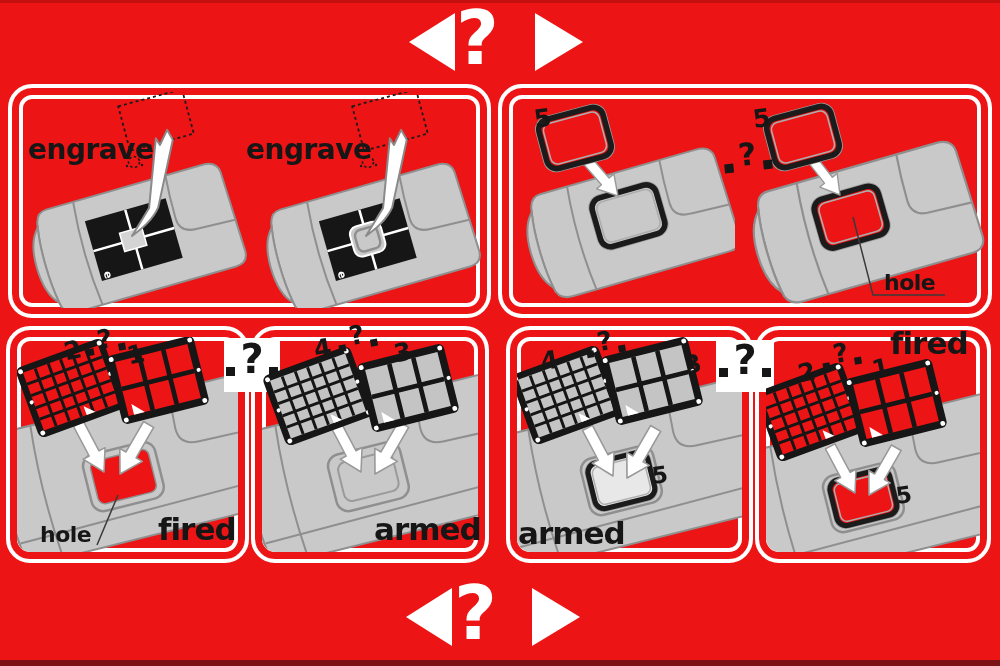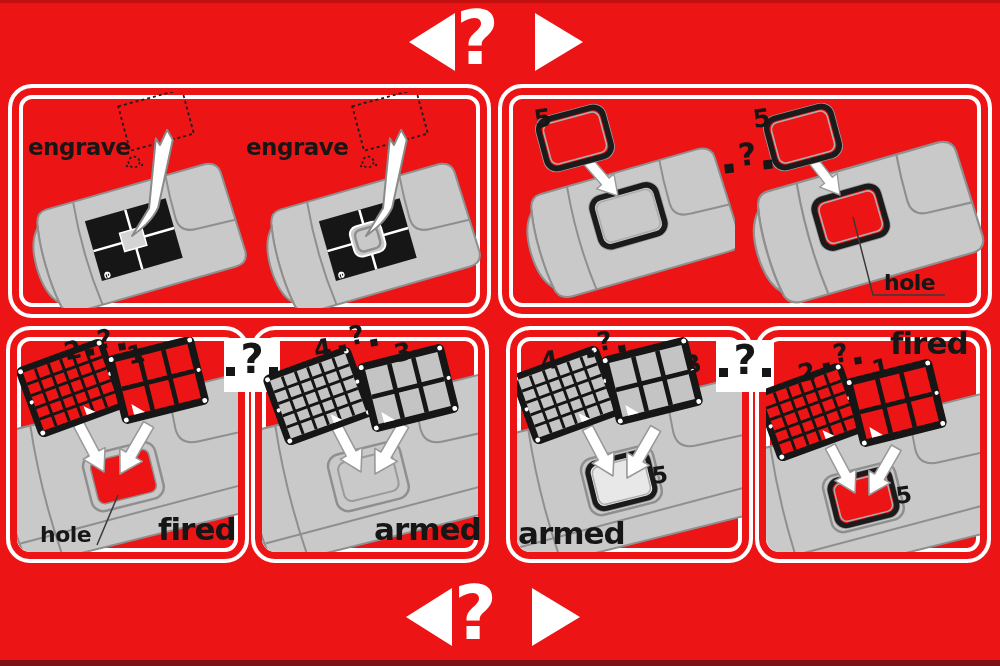--- a/index.html
+++ b/index.html
@@ -4,21 +4,21 @@
 <style>
   html,body{margin:0;padding:0;}
   #stage{position:relative;width:1000px;height:666px;background:#EC1414;overflow:hidden;
          font-family:"DejaVu Sans",sans-serif;}
   .edge{position:absolute;left:0;width:1000px;}
   .panel{position:absolute;border:4px solid #fff;border-radius:24px;
          box-shadow: inset 0 0 0 7px #EC1414, inset 0 0 0 11px #fff;}
   .ill{position:absolute;border-radius:14px;}
   .lbl{position:absolute;font-weight:bold;color:#161616;line-height:1;white-space:nowrap;
        letter-spacing:-0.5px;}
-  .word{font-size:23px;}
+  .word{font-size:28px;}
   .state{font-size:31px;letter-spacing:-1px;}
   .holew{font-size:22px;}
   .num{font-size:25px;}
   .num5{font-size:23px;}
   .navq{position:absolute;color:#fff;font-weight:bold;font-size:74px;line-height:1;}
   .tri{position:absolute;width:0;height:0;border-style:solid;}
   .tri-l{border-width:29px 46px 29px 0;border-color:transparent #fff transparent transparent;}
   .tri-r{border-width:29px 0 29px 48px;border-color:transparent transparent transparent #fff;}
   .qmini{position:absolute;display:flex;align-items:center;gap:5px;}
   .qmini .d{width:7px;height:7px;background:#161616;margin-top:8px;}

